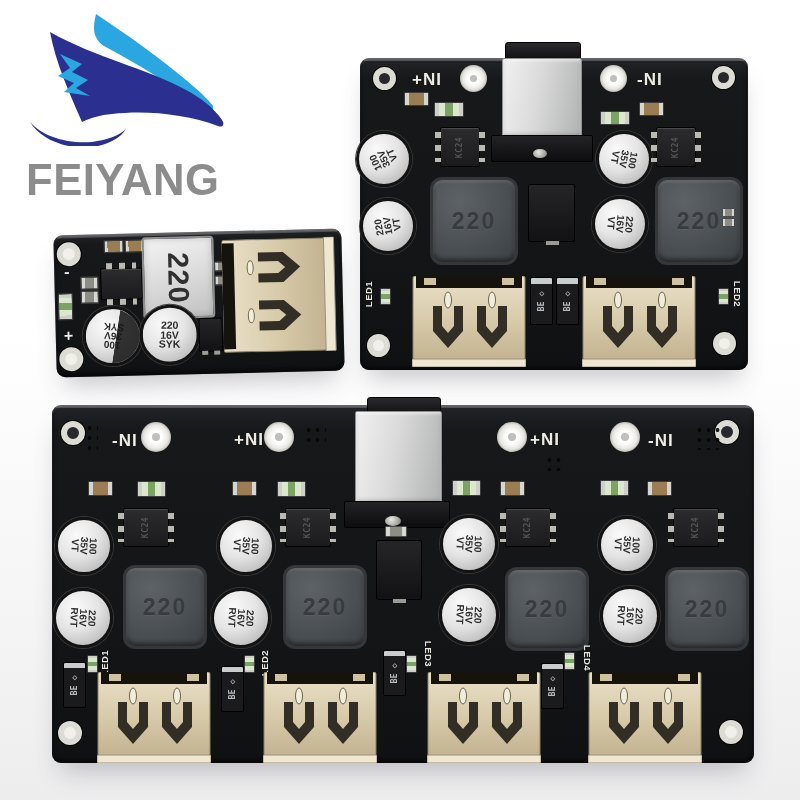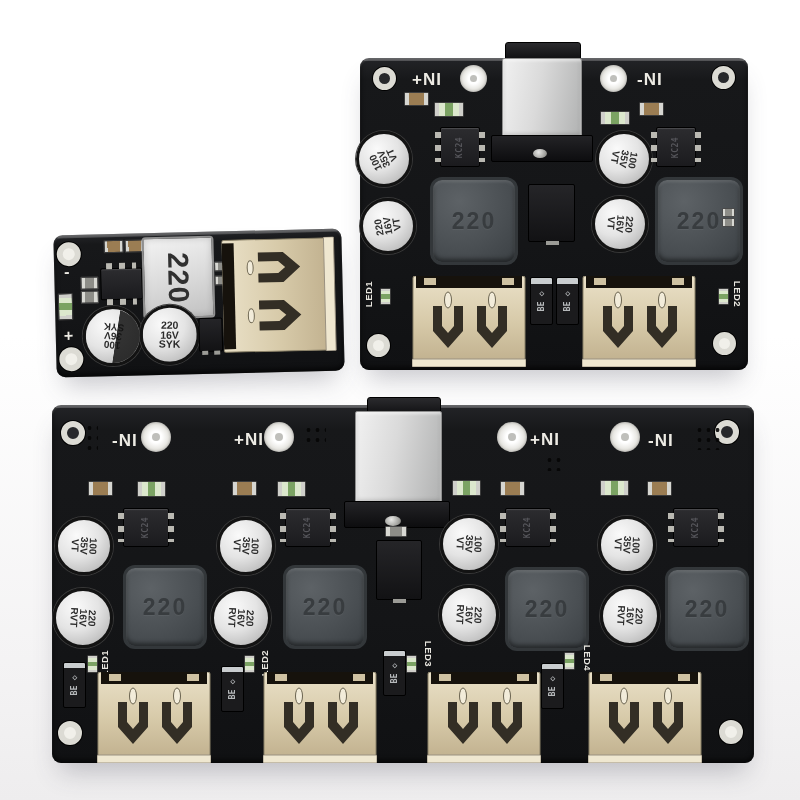--- a/index.html
+++ b/index.html
@@ -84,20 +84,29 @@
     <linearGradient id="usbgradH" x1="0" y1="0" x2="1" y2="0">
       <stop offset="0" stop-color="#eae1c8"></stop>
         <stop offset=".55" stop-color="#d7caa9"></stop>
         <stop offset="1" stop-color="#c2b290"></stop>
     </linearGradient>
   </defs>
 </svg>
 
 <div id="canvas">
 
+  <div class="c" style="left:26px;top:6px;width:212px;height:200px;">
+    <svg width="205" height="140" viewBox="0 0 205 140">
+      <path d="M70,8 C100,28 134,52 160,74 C172,84 181,92 187,100 C188,104 186,107 182,104 C150,82 112,58 78,40 C72,36 68,30 68,22 C68,17 69,12 70,8 Z" fill="#2aa7e0"></path>
+      <path d="M24,26 C70,52 120,62 160,84 C175,92 188,102 196,114 C199,118 197,122 192,120 C160,108 120,104 86,108 C74,109 64,112 56,116 C44,88 30,58 24,26 Z" fill="#2b2f90"></path>
+      <path d="M4,116 C16,130 40,138 66,136 C82,134 94,129 100,123 C92,136 70,144 48,141 C28,138 12,129 4,116 Z" fill="#2b2f90"></path>
+      <path d="M34,48 L56,58 L46,66 L62,74 L50,82 L64,90 L38,86 L48,77 L32,70 L44,62 Z" fill="#2aa7e0"></path>
+    </svg>
+    <div id="logo-text" style="color:#8c8c8c;margin-top:4px;">FEIYANG</div>
+  </div>
 
   <div class="board" style="left:55px;top:232px;width:288px;height:142px;transform:rotate(-1.4deg);">
     <div class="hole lt" style="left:3px;top:7px;width:12px;height:12px;"></div>
     <span class="silk" style="left:10px;top:28px;font-size:16px;">-</span>
     <div class="ledsm v" style="left:3px;top:58px;width:13px;height:25px;"></div>
     <span class="silk" style="left:8px;top:92px;font-size:16px;">+</span>
     <div class="hole lt" style="left:3px;top:112px;width:12px;height:12px;"></div>
 
     <div class="res" style="left:50px;top:6px;width:18px;height:11px;"></div>
     <div class="res" style="left:71px;top:6px;width:18px;height:11px;"></div>

